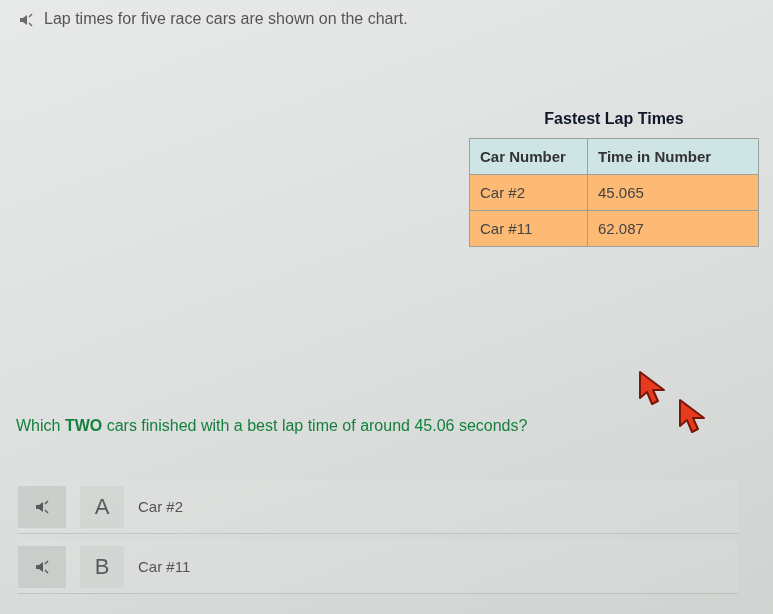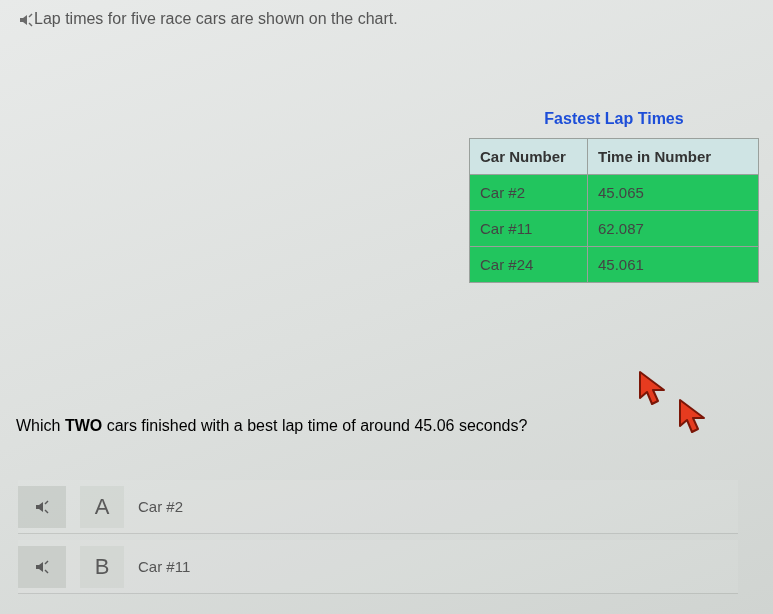--- a/index.html
+++ b/index.html
@@ -9,20 +9,21 @@
       background: linear-gradient(160deg, #e8eae9 0%, #dde0de 50%, #d0d4d1 100%);
       font-family: Arial, Helvetica, sans-serif;
       color: #4a4a4a;
       overflow: hidden;
       position: relative;
     }
     .prompt-row {
       display: flex;
       align-items: flex-start;
       padding: 10px 0 0 18px;
+      gap: 10px;
     }
     .speaker-icon {
       width: 16px;
       height: 16px;
       margin-top: 2px;
       flex-shrink: 0;
       display: inline-flex;
       align-items: center;
       justify-content: center;
     }
@@ -33,27 +34,27 @@
     .table-wrap {
       position: absolute;
       left: 469px;
       top: 110px;
       width: 290px;
     }
     .table-title {
       text-align: center;
       font-weight: bold;
       font-size: 16px;
-      color: #1d4ed8;
+      color: #0f172a;
       margin-bottom: 10px;
     }
     table {
       border-collapse: collapse;
       width: 100%;
-      background: #22c55e;
+      background: #fdba74;
     }
     th, td {
       border: 1px solid #9aa09c;
       padding: 9px 10px;
       font-size: 15px;
       text-align: left;
       color: #444;
     }
     th {
       background: #cfe4e4;
@@ -61,21 +62,21 @@
       color: #333;
     }
     td:first-child, th:first-child {
       width: 118px;
     }
     .question-row {
       position: absolute;
       top: 417px;
       left: 16px;
       font-size: 16px;
-      color: #000000;
+      color: #15803d;
     }
     .question-row b { font-weight: bold; }
     .answers {
       position: absolute;
       top: 480px;
       left: 18px;
       width: 720px;
     }
     .answer-row {
       display: flex;
@@ -140,24 +141,20 @@
     </thead>
     <tbody>
       <tr>
         <td>Car #2</td>
         <td>45.065</td>
       </tr>
       <tr>
         <td>Car #11</td>
         <td>62.087</td>
       </tr>
-      <tr>
-        <td>Car #24</td>
-        <td>45.061</td>
-      </tr>
     </tbody>
   </table>
 </div>
 
 <div class="question-row">
   <span>Which </span><b>TWO</b><span> cars finished with a best lap time of around 45.06 seconds?</span>
 </div>
 
 <div class="answers">
   <div class="answer-row">

